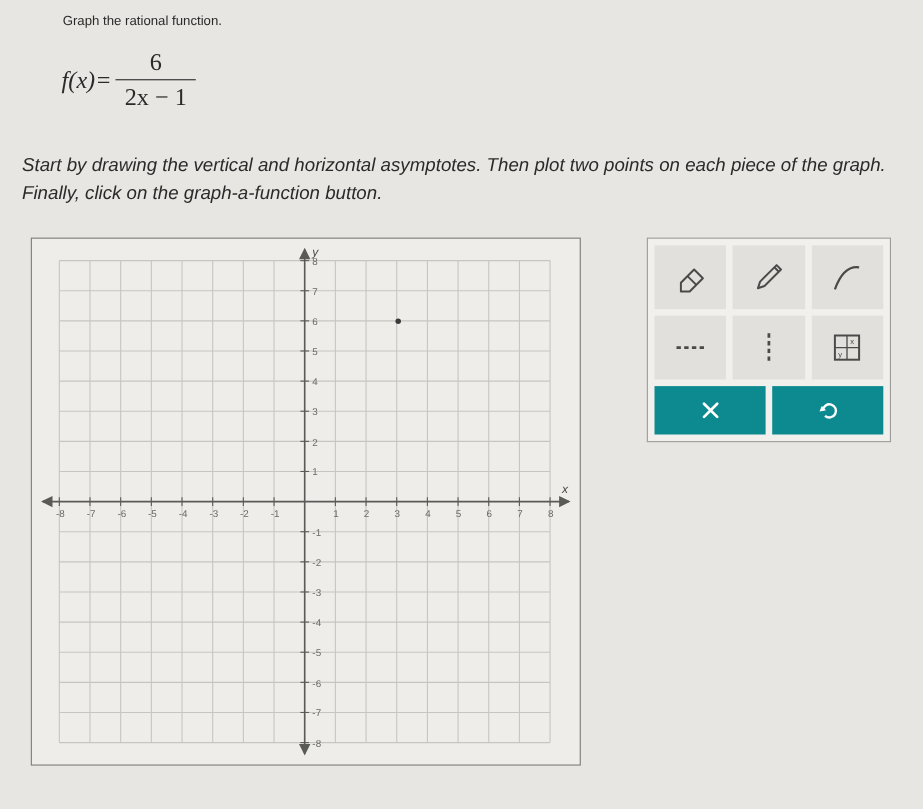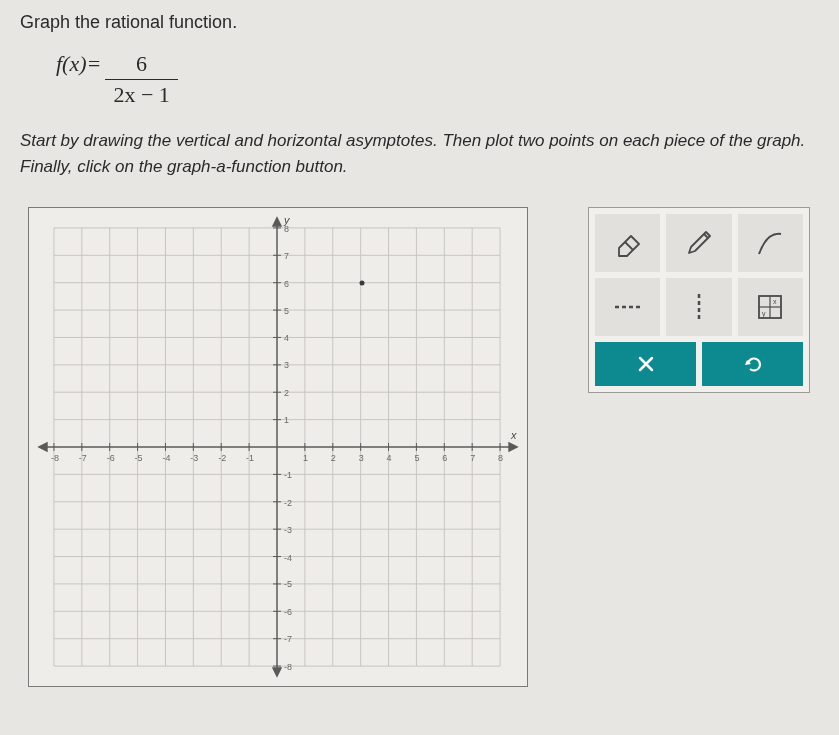--- a/index.html
+++ b/index.html
@@ -6,28 +6,28 @@
     body {
       font-family: Arial, Helvetica, sans-serif;
       background: #e8e6e3;
       width: 839px;
       height: 735px;
       padding: 12px 0 0 20px;
       color: #2a2a2a;
       overflow: hidden;
       position: relative;
     }
-    .prompt-title { font-size: 18px; margin-bottom: 18px; }
+    .prompt-title { font-size: 12px; margin-bottom: 18px; margin-left: 37px; }
     .formula {
       font-family: 'Times New Roman', serif;
       font-size: 22px;
       font-style: italic;
-      margin: 0 0 20px 36px;
-      display: flex;
-      align-items: flex-start;
+      margin: 0 0 36px 36px;
+      display: flex;
+      align-items: center;
     }
     .formula .lhs { margin-right: 4px; }
     .formula .frac {
       display: inline-flex;
       flex-direction: column;
       align-items: center;
       font-style: normal;
     }
     .formula .num { padding: 0 8px 2px; }
     .formula .den { padding: 2px 8px 0; border-top: 1.5px solid #2a2a2a; }

